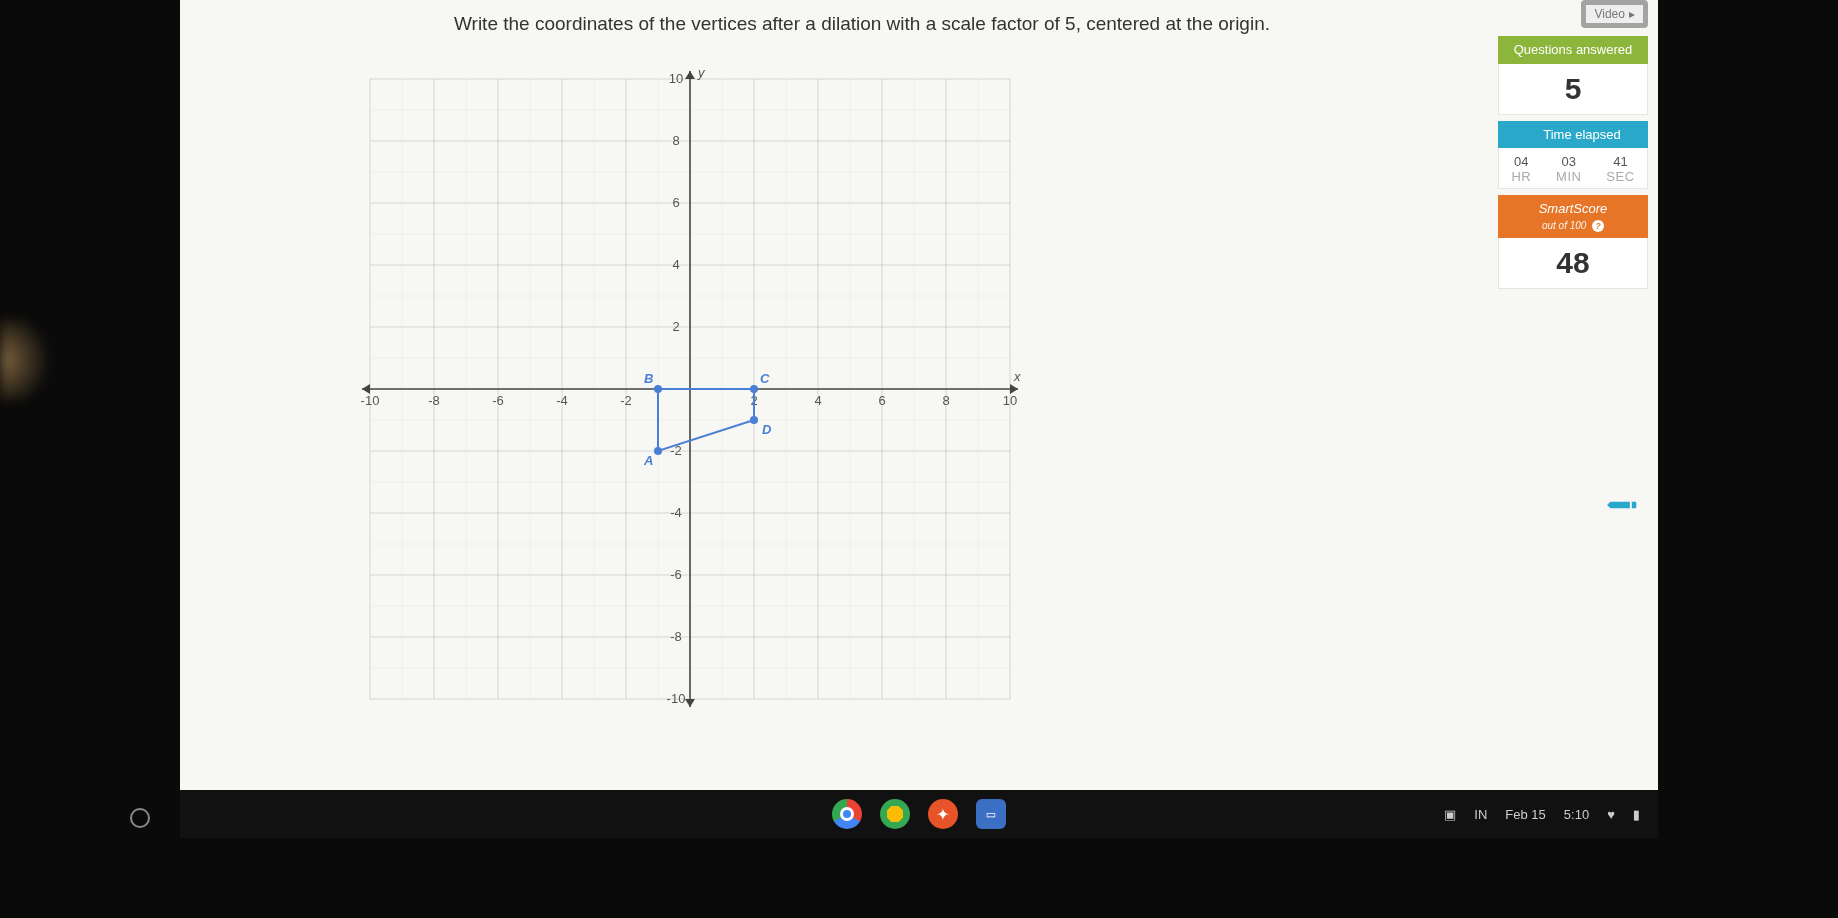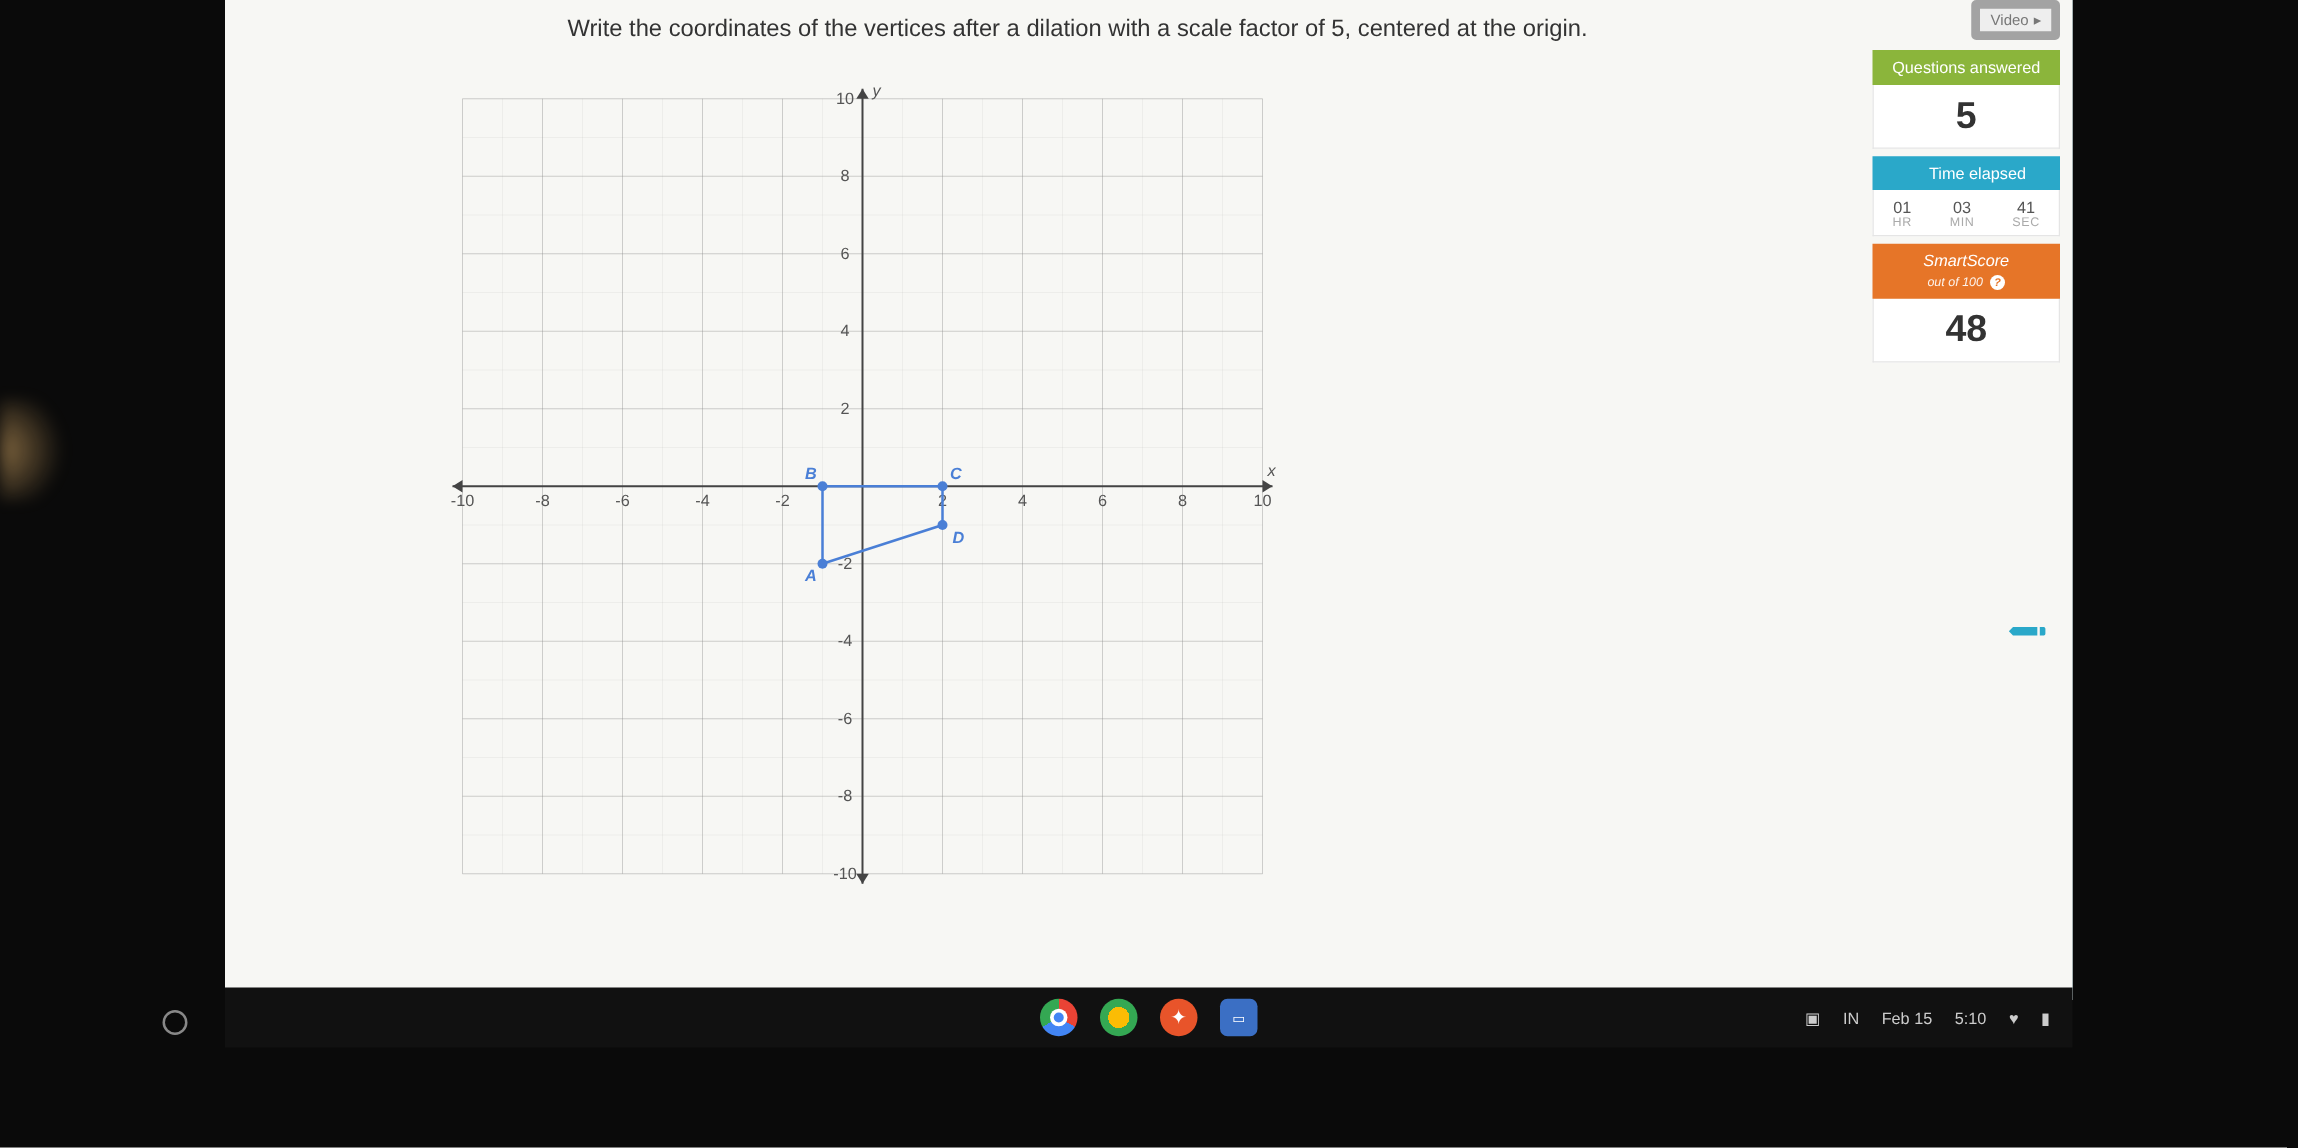--- a/index.html
+++ b/index.html
@@ -53,21 +53,21 @@
     background: #f7f7f4;
     padding: 0 10px 10px 10px;
     display: flex;
     flex-direction: column;
     gap: 6px;
     align-items: stretch;
   }
   .video-btn {
     align-self: flex-end;
     background: #eee;
-    border: 7px solid #a3a3a3;
+    border: 5px solid #a3a3a3;
     border-radius: 4px;
     padding: 2px 8px;
     font-size: 12px;
     color: #777;
     display: inline-flex;
     align-items: center;
     gap: 4px;
     margin-bottom: 2px;
   }
   .box-header {
@@ -93,21 +93,21 @@
     background: #fff;
     border: 1px solid #e5e5e5;
     border-top: none;
     padding: 6px 0 4px 0;
     display: flex;
     justify-content: space-around;
     font-size: 13px;
     color: #555;
   }
   .time-col { text-align: center; }
-  .time-unit { font-size: 10px; color: #aaa; letter-spacing: 0.5px; }
+  .time-unit { font-size: 13px; color: #aaa; letter-spacing: 0.5px; }
   .ss-header { background: #e67528; position: relative; font-style: italic; }
   .ss-sub { font-size: 10px; opacity: 0.9; }
   .info-dot {
     display:inline-block; width:12px; height:12px; border-radius:50%;
     background:#fff; color:#e67528; font-size:9px; line-height:12px;
     text-align:center; font-weight:700; margin-left:2px;
   }
   .pencil {
     position: absolute;
     right: 20px;
@@ -268,21 +268,21 @@
 
     <div>
       <div class="box-header qa-header">Questions answered</div>
       <div class="box-value">5</div>
     </div>
 
     <div>
       <div class="box-header time-header">Time elapsed</div>
       <div class="time-body">
         <div class="time-col">
-          <div>01</div>
+          <div>04</div>
           <div class="time-unit">HR</div>
         </div>
         <div class="time-col">
           <div>03</div>
           <div class="time-unit">MIN</div>
         </div>
         <div class="time-col">
           <div>41</div>
           <div class="time-unit">SEC</div>
         </div>

